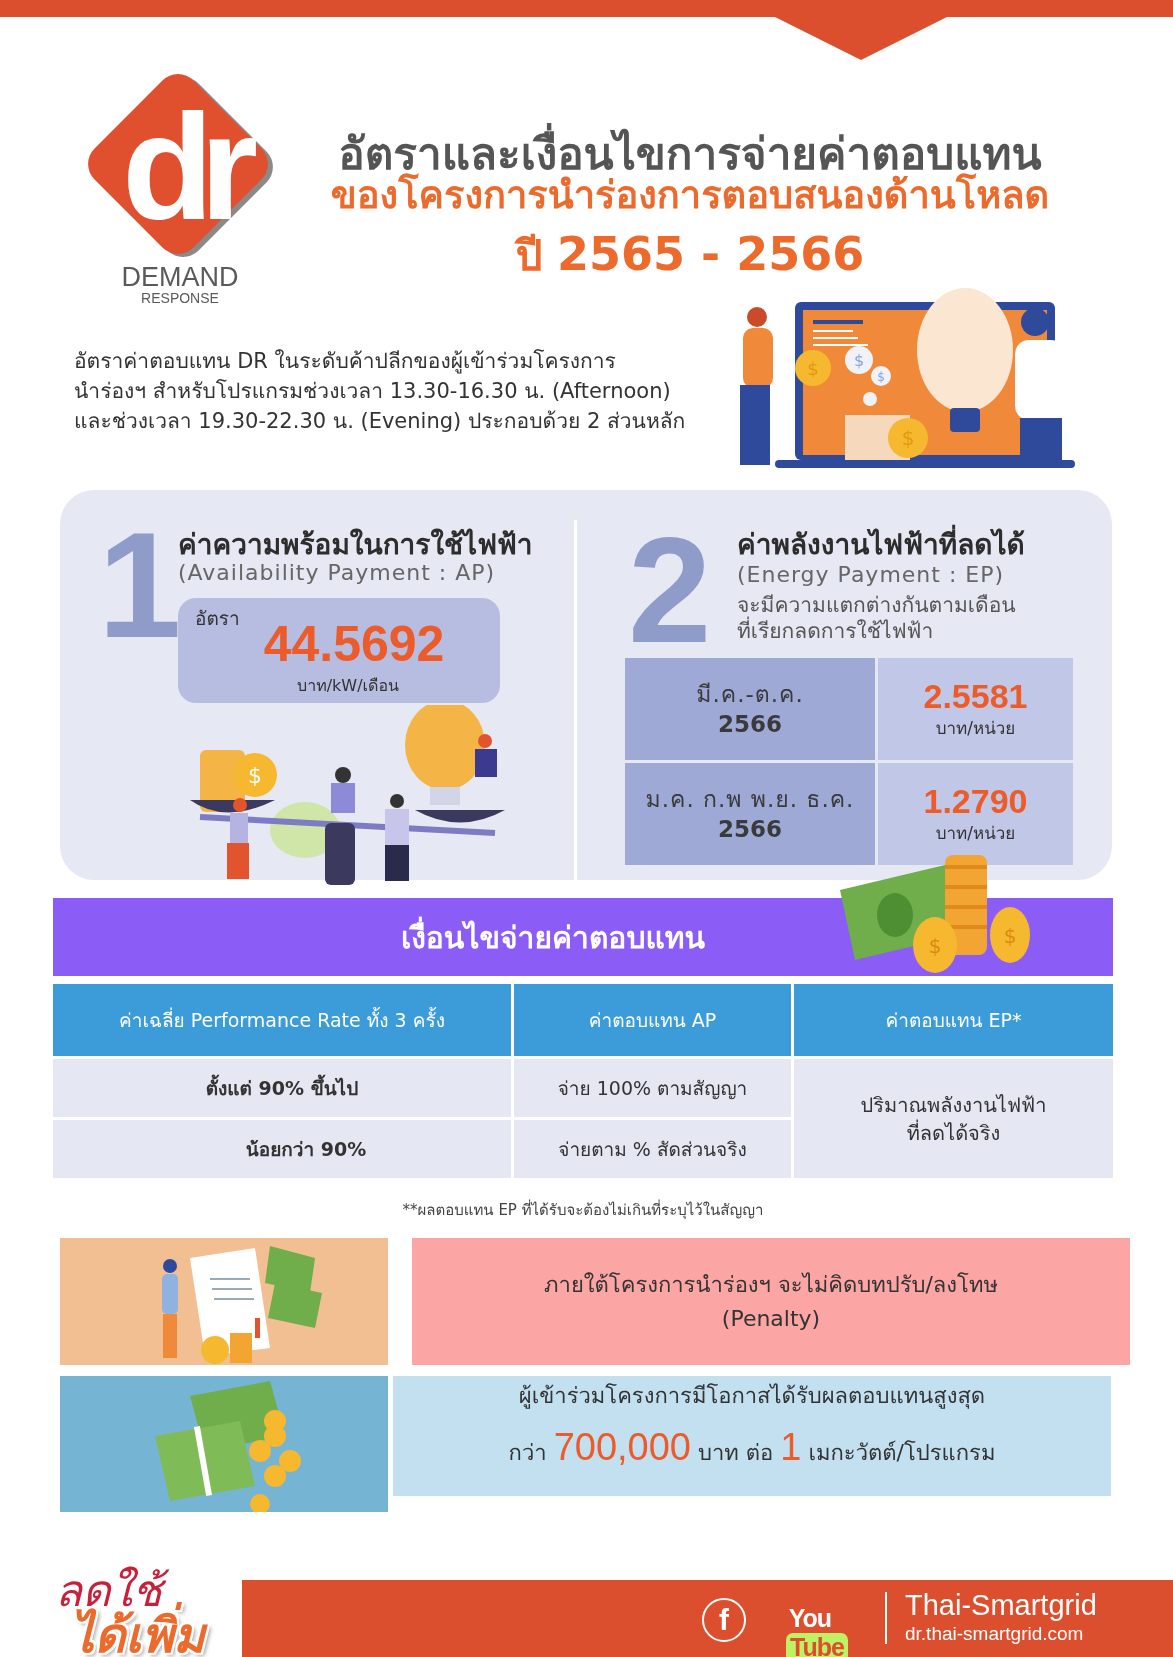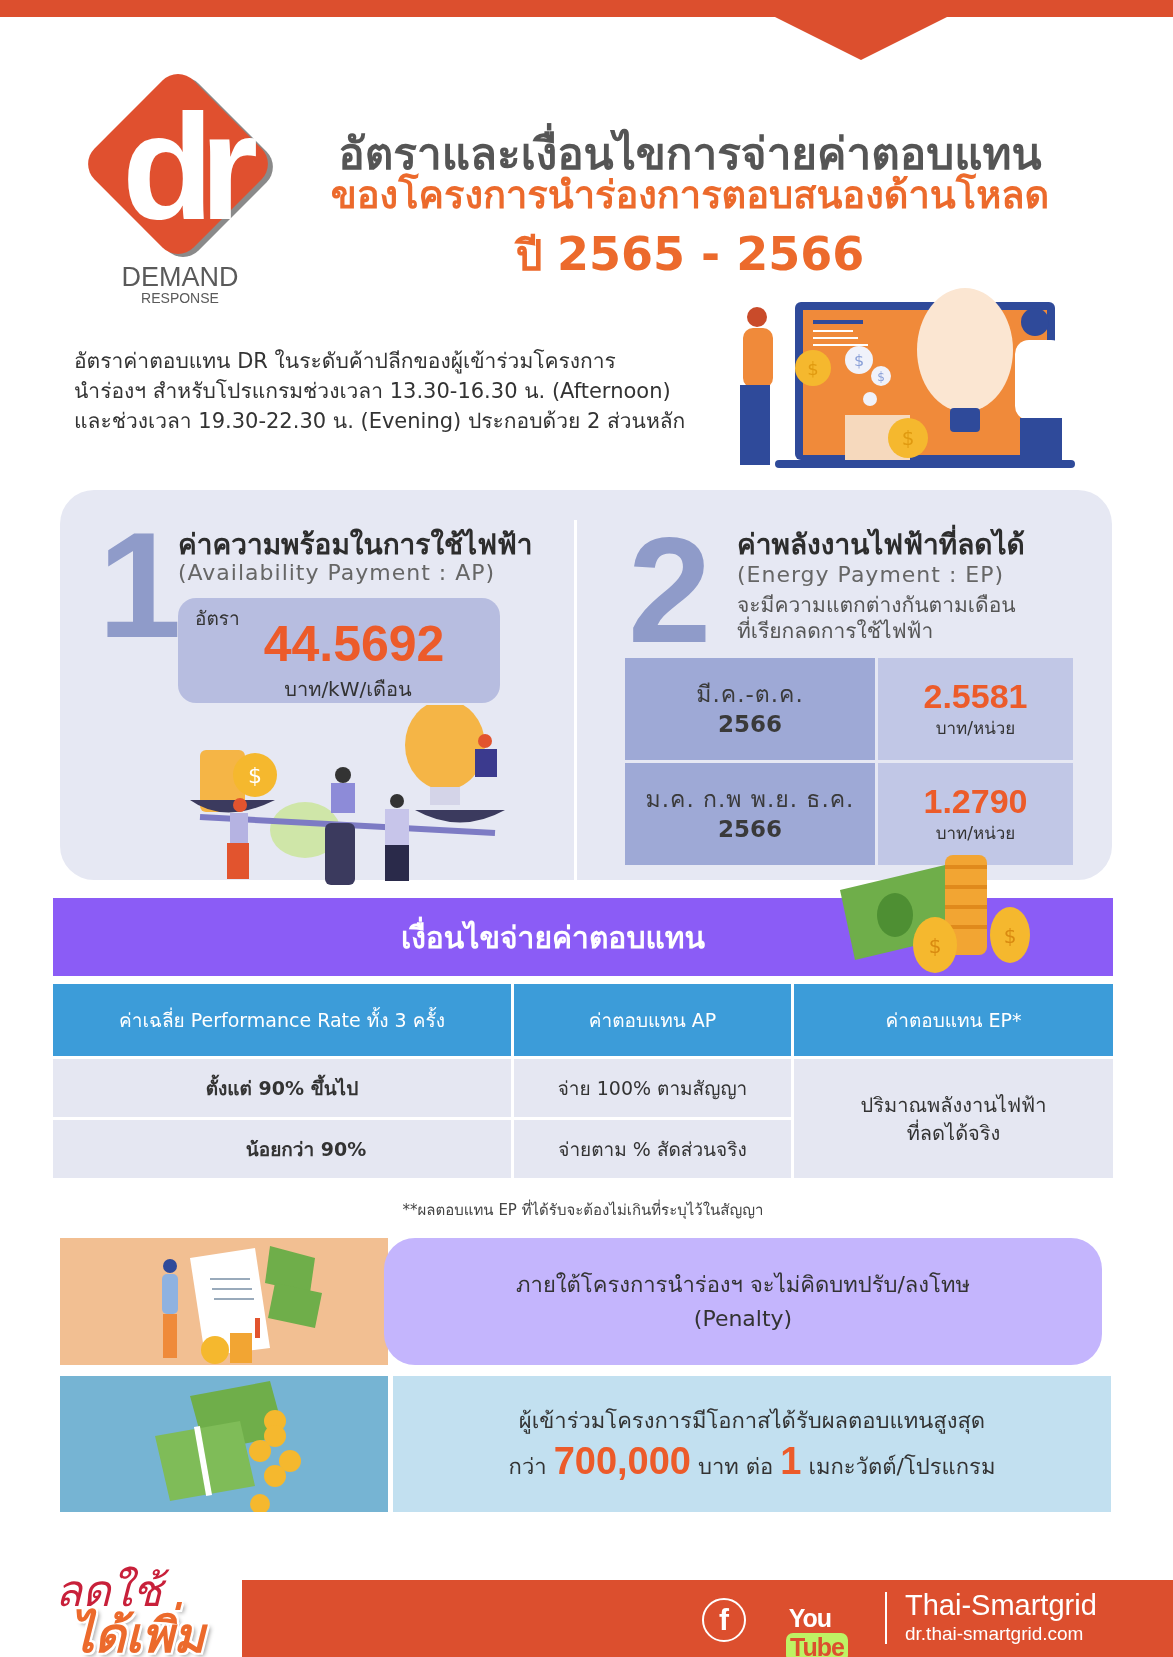--- a/index.html
+++ b/index.html
@@ -44,21 +44,21 @@
   .num1 { left: 98px; top: 510px; }
   .num2 { left: 628px; top: 515px; }
 
   .sec-title { font-size: 28px; font-weight: bold; color: #2d2d2d; }
   .sec-sub { font-size: 22px; color: #666; letter-spacing: 1px; }
   .s1-title { left: 178px; top: 522px; }
   .s1-sub { left: 178px; top: 560px; }
   .rate-box { left: 178px; top: 598px; width: 322px; height: 105px; background: #b7bde0; border-radius: 18px; }
   .rate-label { left: 195px; top: 603px; font-size: 19px; color: #333; }
   .rate-value { left: 178px; top: 615px; width: 322px; text-align: center; padding-left: 30px; font-size: 50px; font-weight: bold; color: #ec5b2a; font-family: "Liberation Sans", sans-serif; }
-  .rate-unit { left: 178px; top: 673px; width: 322px; text-align: center; padding-left: 18px; font-size: 20px; color: #333; }
+  .rate-unit { left: 178px; top: 673px; width: 322px; text-align: center; padding-left: 18px; font-size: 16px; color: #333; }
 
   .s2-title { left: 737px; top: 522px; }
   .s2-sub { left: 737px; top: 562px; }
   .s2-note { left: 737px; top: 592px; font-size: 21px; line-height: 26px; color: #555; }
 
   .ep-table { left: 625px; top: 658px; width: 389px; height: 208px; display: grid;
     grid-template-columns: 250px 195px; grid-template-rows: 102px 102px; gap: 3px; background: #e6e8f3; }
   .ep-cell-month { background: #9ea9d6; display: flex; flex-direction: column; align-items: center; justify-content: center;
     font-size: 23px; color: #3a3a3a; font-weight: bold; line-height: 30px; }
   .ep-cell-month .m-label { font-weight: normal; letter-spacing: 1px; }
@@ -80,26 +80,26 @@
     color: #fff; font-size: 19px; }
   .cond-td { background: #e5e7f2; height: 58px; display: flex; align-items: center; justify-content: center;
     font-size: 19px; color: #333; }
   .cond-td.bold { font-weight: bold; }
   .cond-ep { grid-column: 3; grid-row: 2 / span 2; height: auto; text-align: center; line-height: 28px; font-size: 20px; }
 
   .footnote { left: 53px; top: 1198px; width: 1060px; text-align: center; font-size: 15px; color: #444; }
 
   
   .info-img-1 { left: 60px; top: 1238px; width: 328px; height: 127px; background: #f2bf92; }
-  .info-txt-1 { left: 384px; top: 1238px; width: 718px; height: 127px; background: #c4b5fd;
-    display: flex; flex-direction: column; align-items: center; justify-content: center; font-size: 22px; color: #333; line-height: 34px; border-radius: 31px; }
+  .info-txt-1 { left: 412px; top: 1238px; width: 718px; height: 127px; background: #fca5a5;
+    display: flex; flex-direction: column; align-items: center; justify-content: center; font-size: 22px; color: #333; line-height: 34px; }
   .info-img-2 { left: 60px; top: 1376px; width: 328px; height: 136px; background: #76b4d3; }
-  .info-txt-2 { left: 393px; top: 1376px; width: 718px; height: 136px; background: #c2e0f0;
-    display: flex; flex-direction: column; align-items: center; justify-content: center; font-size: 22px; color: #333; line-height: 40px; }
-  .hl-big { font-size: 38px; font-weight: bold; color: #ec5b2a; font-family: "Liberation Sans", sans-serif; }
+  .info-txt-2 { left: 393px; top: 1376px; width: 718px; height: 120px; background: #c2e0f0;
+    display: flex; flex-direction: column; align-items: center; justify-content: flex-start; font-size: 22px; color: #333; line-height: 40px; gap: 11px; }
+  .hl-big { font-size: 38px; font-weight: normal; color: #ec5b2a; font-family: "Liberation Sans", sans-serif; }
 
   
   .footer-bar { left: 242px; top: 1580px; width: 931px; height: 77px; background: #dc4f2e; }
   .footer-logo-1 { left: 55px; top: 1555px; font-size: 44px; font-weight: normal; color: #c8203a; font-style: italic;
     text-shadow: 2px 2px 0 #fff, -2px -2px 0 #fff, 2px -2px 0 #fff, -2px 2px 0 #fff; }
   .footer-logo-2 { left: 70px; top: 1597px; font-size: 48px; font-weight: bold; color: #ec6a2c; font-style: italic;
     text-shadow: 2px 2px 0 #fff, -2px -2px 0 #fff, 2px -2px 0 #fff, -2px 2px 0 #fff, 3px 3px 4px #999; }
   .fb-icon { left: 702px; top: 1598px; width: 44px; height: 44px; border: 2.5px solid #fff; border-radius: 50%;
     color: #fff; font-size: 30px; font-weight: bold; display: flex; align-items: center; justify-content: center;
     font-family: "Liberation Sans", sans-serif; }

